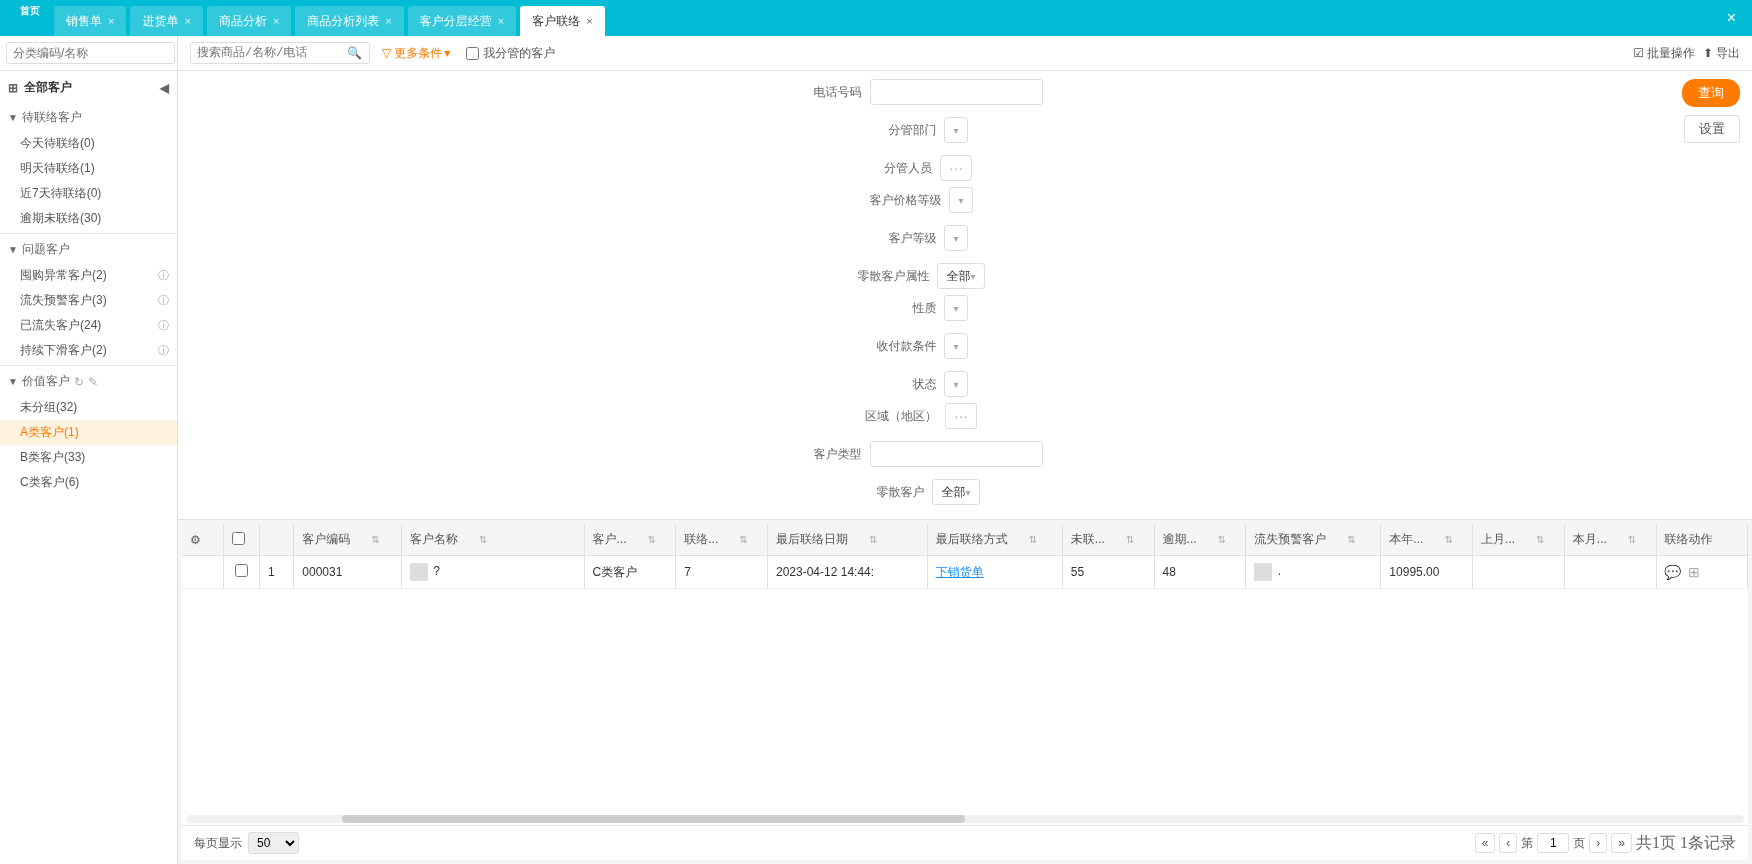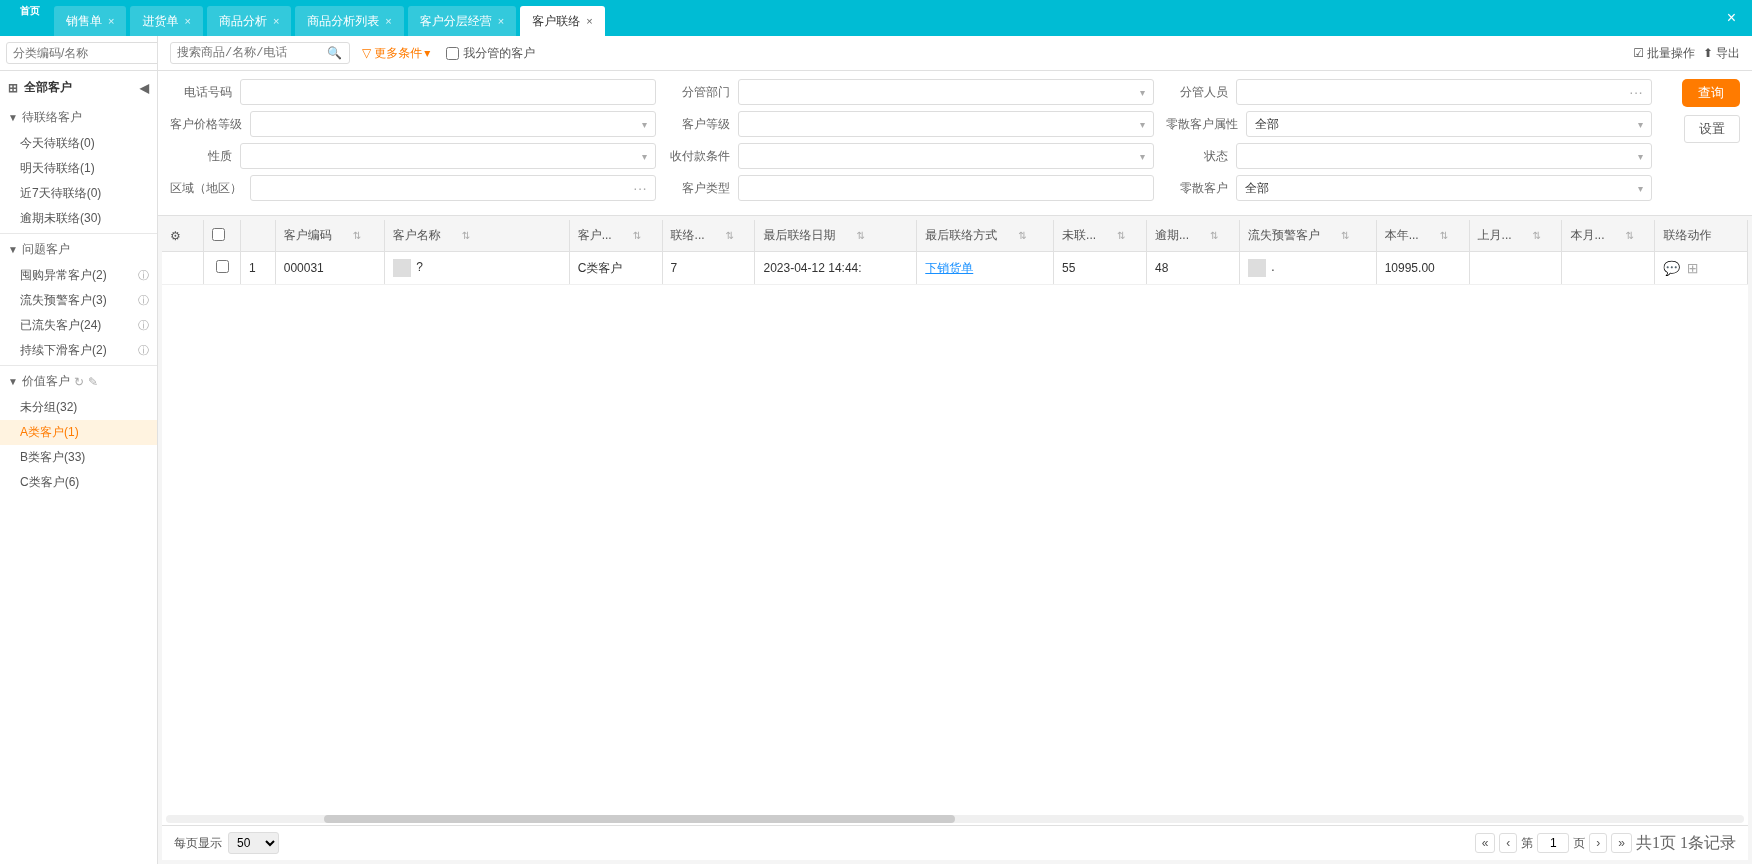--- a/index.html
+++ b/index.html
@@ -58,21 +58,21 @@
     }
 
     
     .main-layout {
       display: flex;
       height: calc(864px - 36px);
     }
 
     
     .sidebar {
-      width: 158px;
+      width: 178px;
       background: white;
       border-right: 1px solid #e0e0e0;
       display: flex;
       flex-direction: column;
       overflow-y: auto;
     }
     .sidebar-search {
       padding: 6px;
       display: flex;
       align-items: center;
@@ -210,20 +210,21 @@
     .filter-panel {
       background: white;
       border-bottom: 1px solid #e0e0e0;
       padding: 8px 12px;
     }
     .filter-row {
       display: flex;
       align-items: center;
       margin-bottom: 6px;
       gap: 12px;
+      flex-direction: column;
     }
     .filter-field {
       display: flex;
       align-items: center;
       flex: 1;
     }
     .filter-label {
       color: #666;
       min-width: 70px;
       text-align: right;
@@ -261,21 +262,21 @@
       font-size: 10px;
     }
     .filter-select .select-dots {
       color: #aaa;
       font-size: 14px;
     }
     .btn-query {
       background: #ff7b00;
       color: white;
       border: none;
-      border-radius: 5px;
+      border-radius: 13px;
       padding: 5px 16px;
       cursor: pointer;
       font-size: 13px;
       height: 28px;
     }
     .btn-settings {
       background: white;
       color: #555;
       border: 1px solid #ddd;
       border-radius: 3px;

